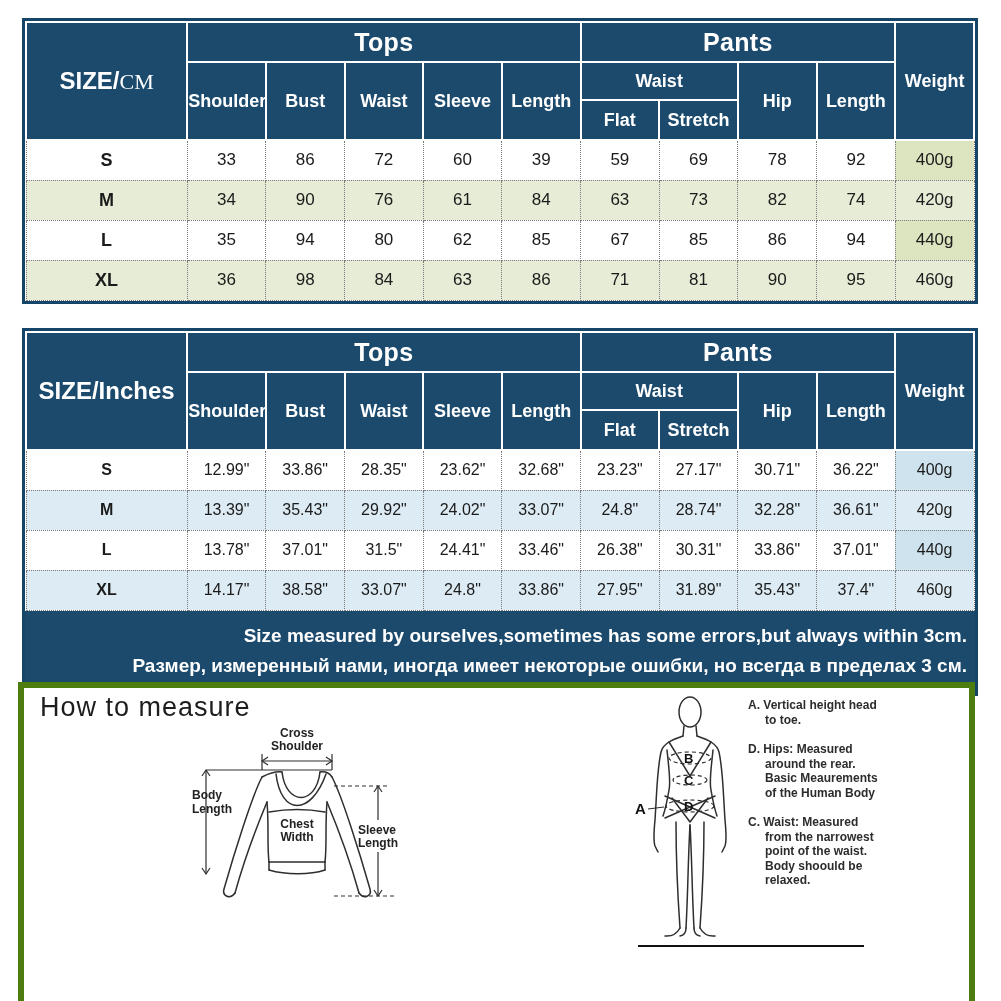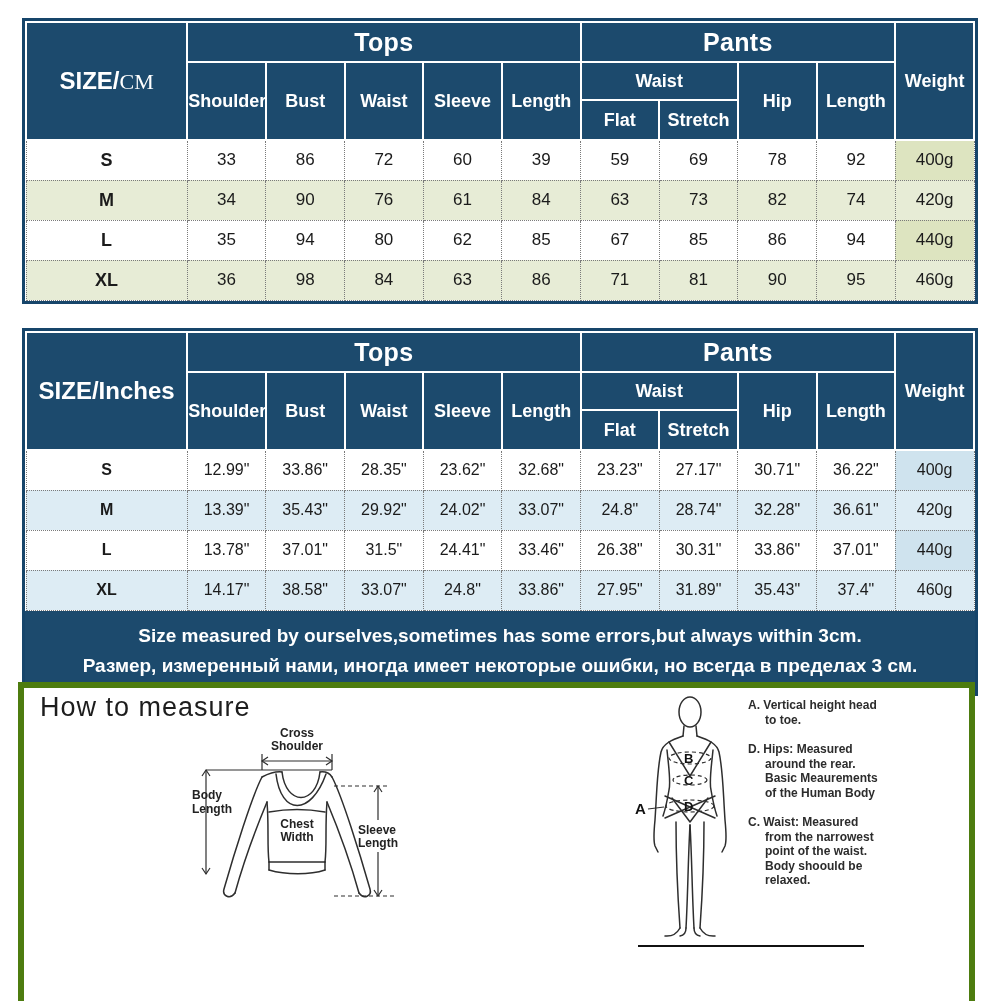--- a/index.html
+++ b/index.html
@@ -23,21 +23,21 @@
   td { border:1px dotted #7a7a7a; text-align:center; font-size:17px; color:#1b1b1b;
        height:40px; background:#fff; padding:0; }
   td.size { font-weight:bold; font-size:18px; }
   .tw-in td { font-size:16px; }
   .tw-cm tr.stripe td { background:#e7ecd6; }
   .tw-cm td.weight    { background:#dde4c0; }
   .tw-in tr.stripe td { background:#ddecf4; }
   .tw-in td.weight    { background:#cfe3ee; }
 
   
-  .note { background:#1c4a6d; color:#fff; text-align:center; font-weight:bold;
+  .note { background:#1c4a6d; color:#fff; text-align:right; font-weight:bold;
           font-size:19px; line-height:1.6; padding:10px 8px 12px; }
 
   
   .measure-box { position:absolute; left:18px; top:682px; width:957px; height:354px;
                  border:6px solid #4d7c0f; background:#fff; }
   .measure-title { position:absolute; left:16px; top:4px; font-size:27px;
                    letter-spacing:1px; color:#1d1d1d; }
   .garment-svg { position:absolute; left:162px; top:36px; width:232px; height:184px; }
   .figure-svg  { position:absolute; left:608px; top:4px; width:114px; height:256px; }
   .steps { position:absolute; left:698px; top:10px; width:158px; font-size:12px;

